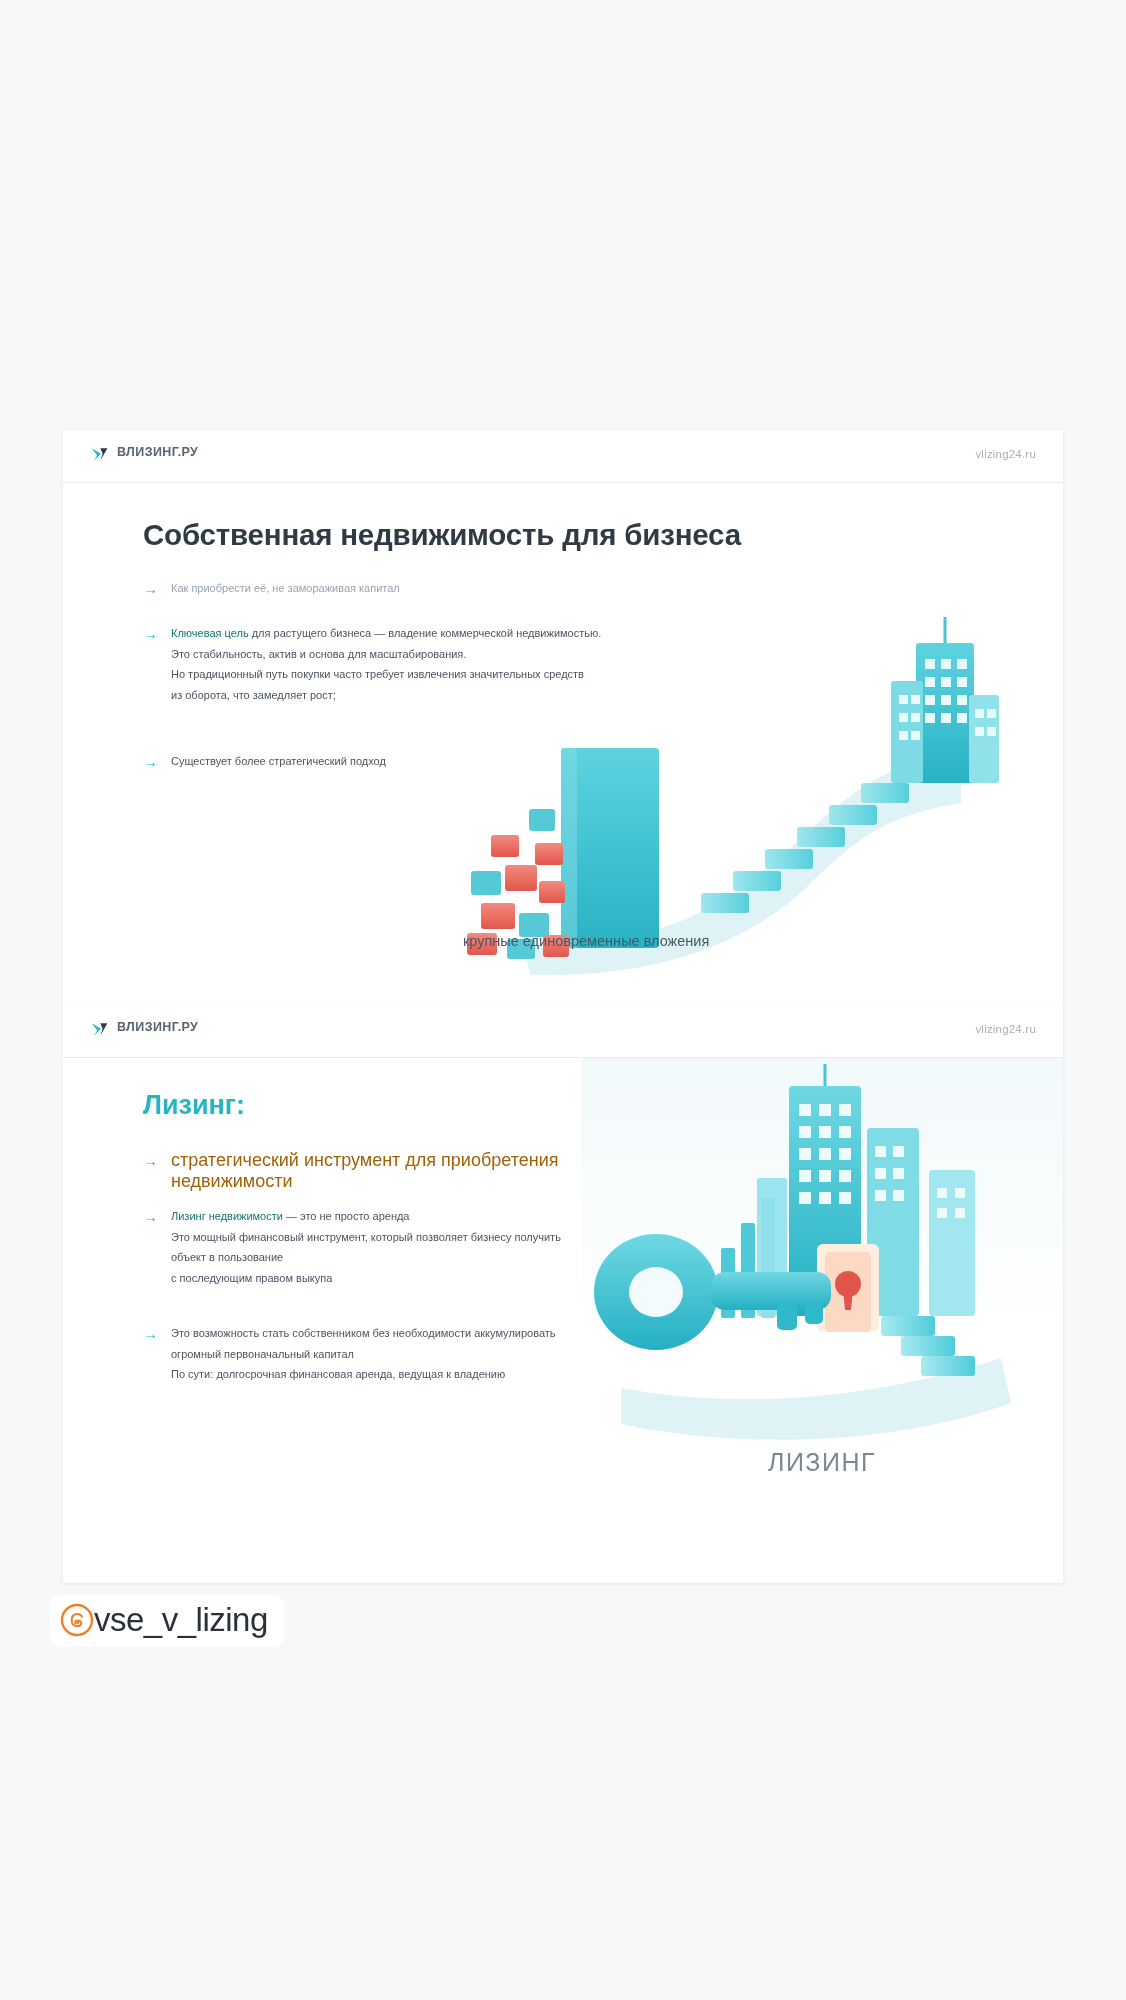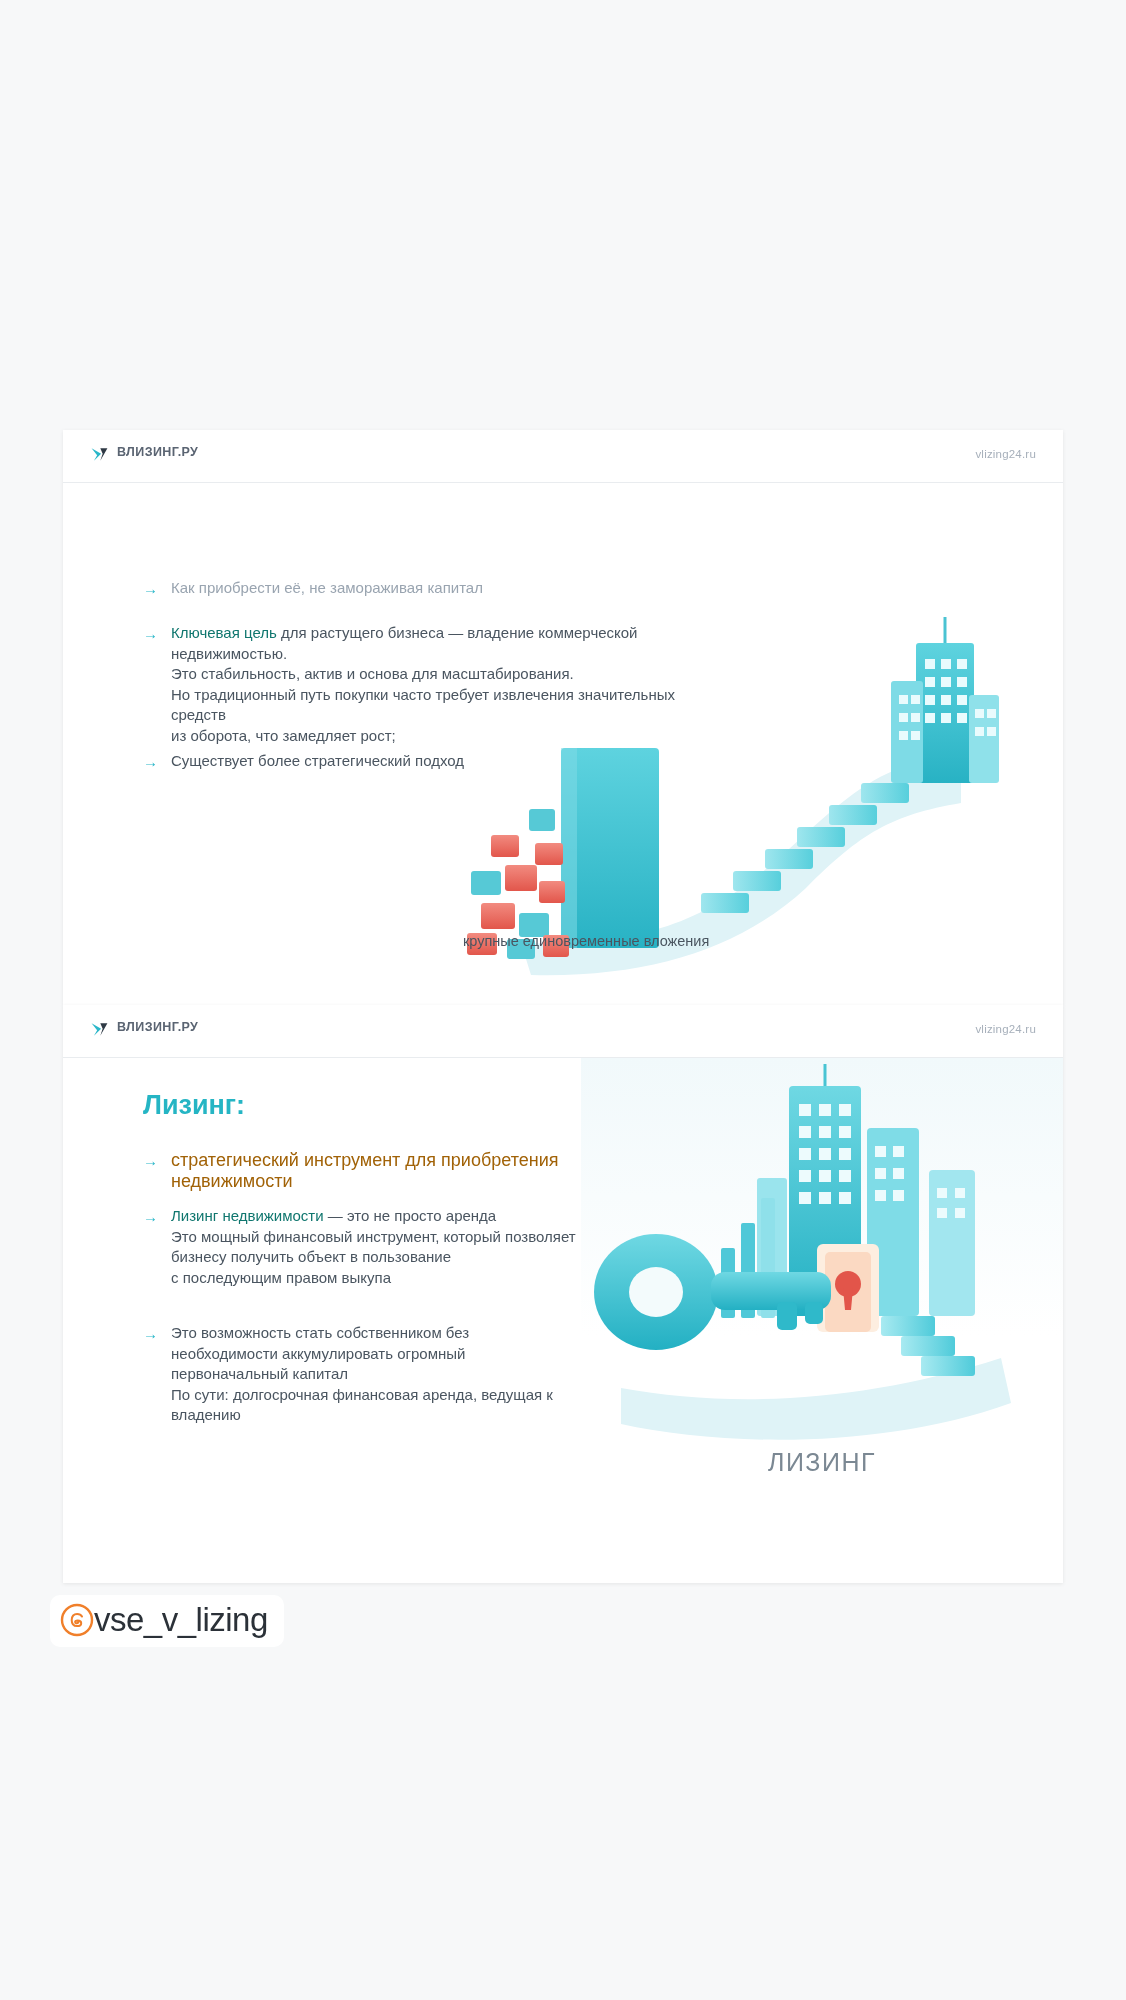--- a/index.html
+++ b/index.html
@@ -85,21 +85,21 @@
     align-items: flex-start;
   }
   .arrow {
     flex: 0 0 auto;
     color: #2ab7c9;
     font-size: 15px;
     line-height: 20px;
     margin-top: 1px;
   }
   .btext {
-    font-size: 15px;
+    font-size: 11px;
     line-height: 20.5px;
     color: #4a5560;
   }
   .btext .accent { color: #0f766e; }
   .muted { color: #99a4b0; }
 
   #s1-b1 { left: 80px; top: 95px; width: 620px; }
   #s1-b2 { left: 80px; top: 140px; width: 560px; }
   #s1-b3 { left: 80px; top: 268px; width: 330px; }
 
@@ -186,20 +186,21 @@
           <path d="M2 4 L9 13 L5 20 L14 11 Z" fill="#2ab7c9"></path>
           <path d="M13 4 L22 4 L13 20 L16 11 Z" fill="#2f3a45"></path>
         </svg>
         <span class="brand-text">ВЛИЗИНГ.РУ</span>
       </div>
       <div class="site-url">vlizing24.ru</div>
     </div>
 
     <div class="slide-body">
 
+      <div class="s1-title">Собственная недвижимость для бизнеса</div>
 
       <div class="bullet" id="s1-b1">
         <span class="arrow">→</span>
         <span class="btext muted">Как приобрести её, не замораживая капитал</span>
       </div>
 
       <div class="bullet" id="s1-b2">
         <span class="arrow">→</span>
         <span class="btext"><span class="accent">Ключевая цель</span><span style="white-space:pre-line"> для растущего бизнеса — владение коммерческой недвижимостью.
 Это стабильность, актив и основа для масштабирования.

